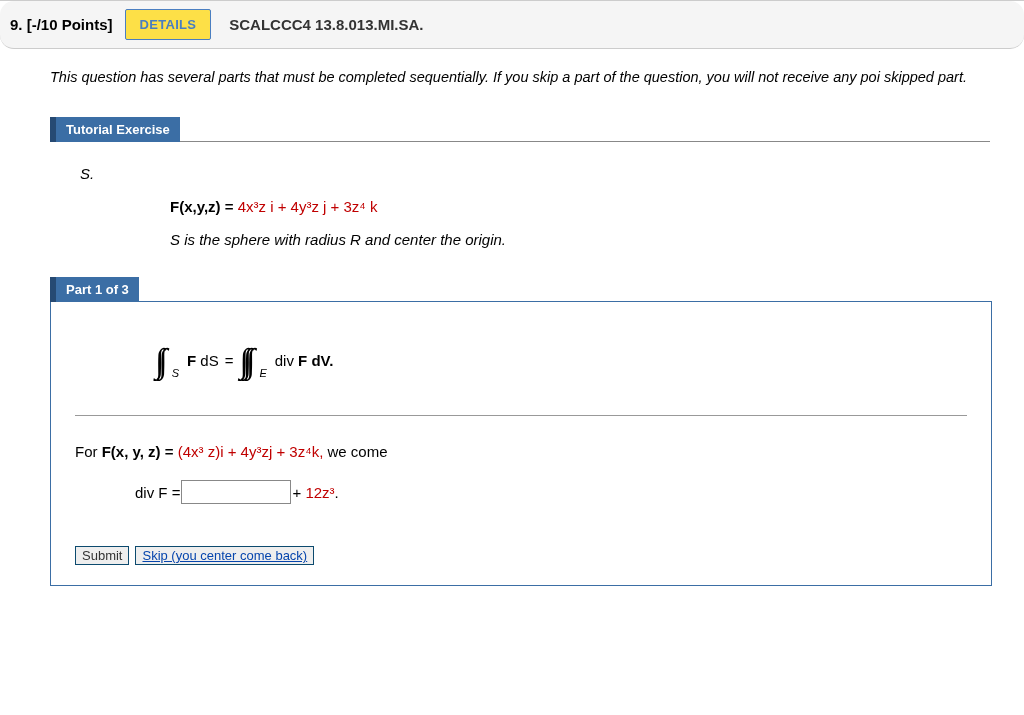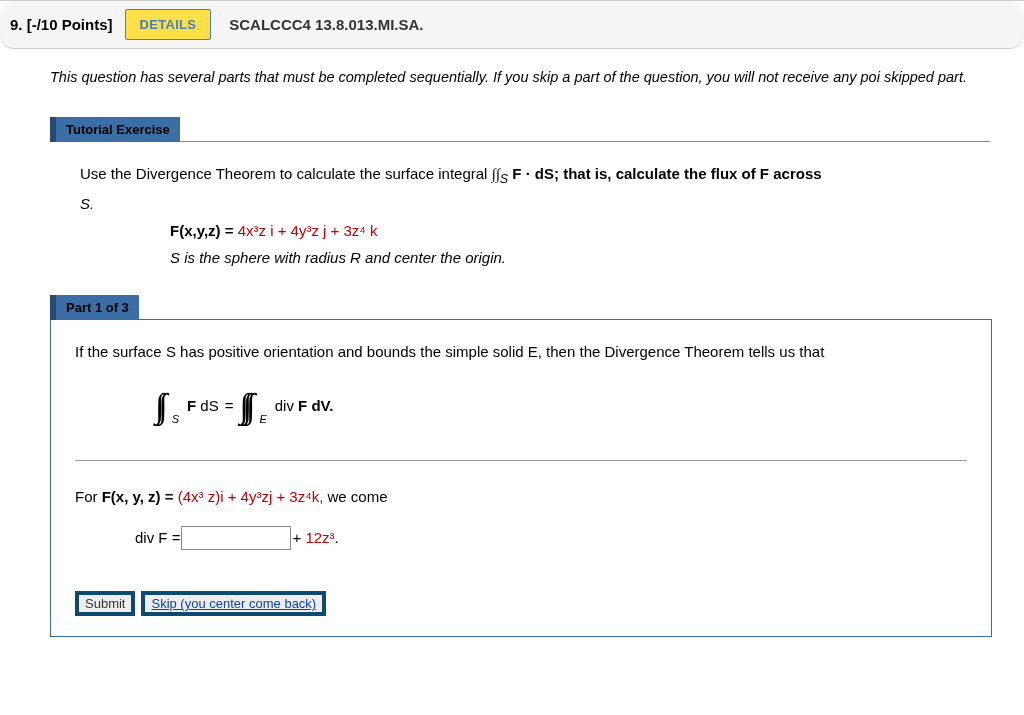--- a/index.html
+++ b/index.html
@@ -46,21 +46,21 @@
   }
   .instruction {
     font-style: italic;
     font-size: 14.5px;
     line-height: 1.5;
     margin-bottom: 28px;
     max-width: 980px;
   }
   .section-header {
     background: #3b6ea5;
-    color: #000000;
+    color: #ffffff;
     font-weight: bold;
     font-size: 13px;
     padding: 5px 10px;
     display: inline-block;
     border-left: 6px solid #264a73;
     position: relative;
     z-index: 1;
   }
   .section-underline {
     border-top: 1px solid #888;
@@ -69,20 +69,21 @@
     width: 940px;
   }
   .exercise-body {
     padding: 18px 20px 24px 30px;
     font-size: 15px;
     line-height: 1.8;
     max-width: 920px;
   }
   .formula-line {
     margin-left: 90px;
+    margin-top: 6px;
   }
   .part-box {
     border: 1px solid #3b6ea5;
     width: 940px;
     margin-top: -1px;
     padding-bottom: 20px;
   }
   .part-body {
     padding: 18px 24px 10px 24px;
     font-size: 15px;
@@ -126,21 +127,21 @@
   .sep-line {
     border-top: 1px solid #999;
     margin: 18px 0 22px 0;
   }
   .btn-row {
     margin-left: 24px;
     display: flex;
     gap: 6px;
   }
   .small-btn {
-    border: 4px solid #0c4a6e;
+    border: 1px solid #0c4a6e;
     background: #eee;
     font-size: 13px;
     padding: 1px 6px;
     cursor: pointer;
     color: #333;
   }
   .small-btn.skip u { color: #0645AD; }
   .red { color: #c00000; }
   hr.top { border: none; border-top: 1px solid #ccc; margin:0; }
 </style>
@@ -160,39 +161,34 @@
 
   <div class="instruction">
     <span>This question has several parts that must be completed sequentially. If you skip a part of the question, you will not receive any poi
 skipped part.</span>
   </div>
 
   <div>
     <span class="section-header">Tutorial Exercise</span>
     <div class="section-underline"></div>
     <div class="exercise-body">
-      <div>
-        <span>Use the Divergence Theorem to calculate the surface integral </span><span style="font-family:'Times New Roman',serif;font-style:italic">∫∫</span><sub style="font-style:italic">S</sub>
-        <b> F · dS; that is, calculate the flux of F across</b>
-      </div>
       <div style="font-style:italic">S.</div>
       <div class="formula-line">
         <b><span>F(x,y,z) = </span></b><span class="red">4x³z i + 4y³z j + 3z⁴ k</span>
       </div>
       <div class="formula-line">
         <span style="font-style:italic">S is the sphere with radius R and center the origin.</span>
       </div>
     </div>
   </div>
 
   <div>
     <span class="section-header">Part 1 of 3</span>
     <div class="part-box">
       <div class="part-body">
-        <div>If the surface S has positive orientation and bounds the simple solid E, then the Divergence Theorem tells us that</div>
 
         <div class="eq-img">
           <span class="integral2">∫∫</span>
             <span class="sub">S</span>
           <span><b>F</b><span> dS</span></span>
           <span> = </span>
           <span class="integral3">∫∫∫</span>
             <span class="sub">E</span>
           <span><span>div </span><b>F dV.</b></span>
         </div>

